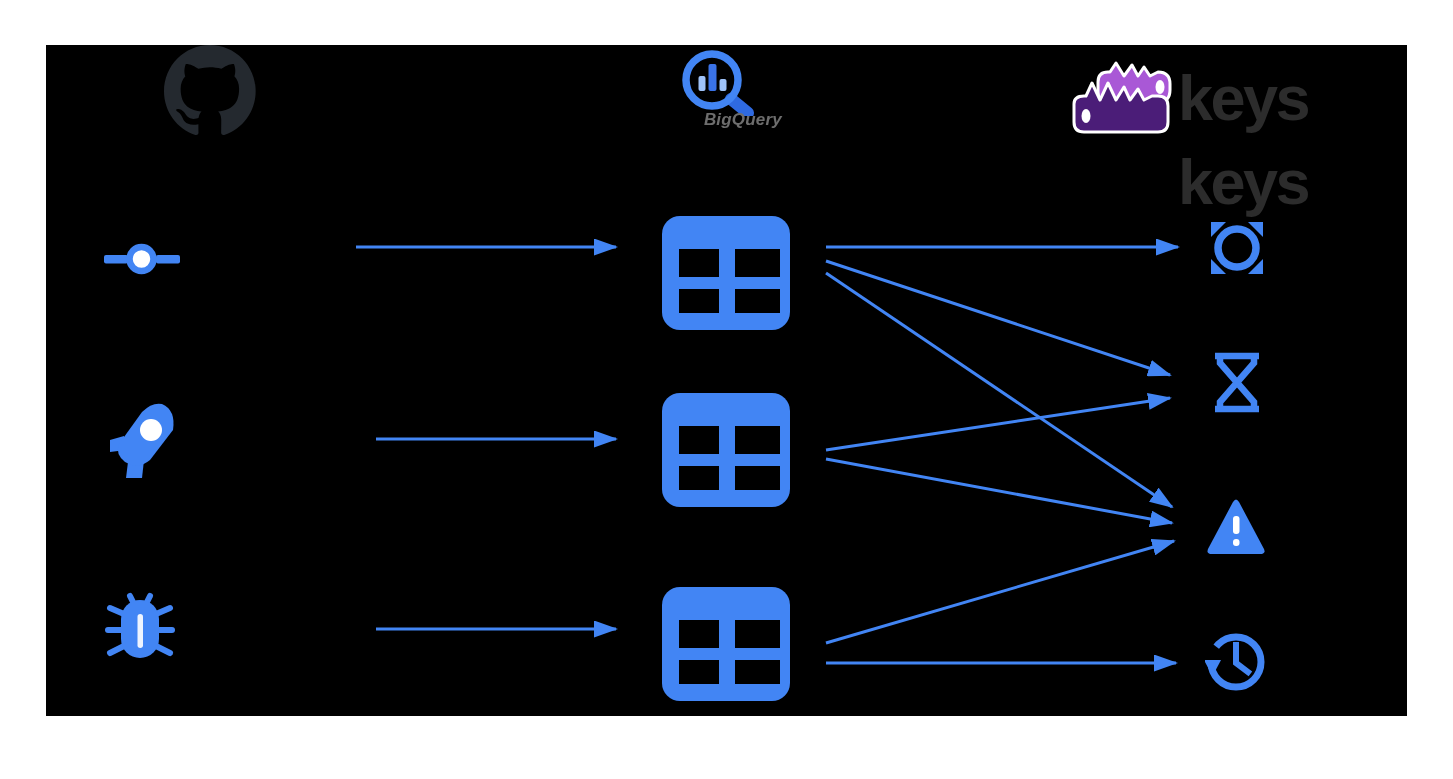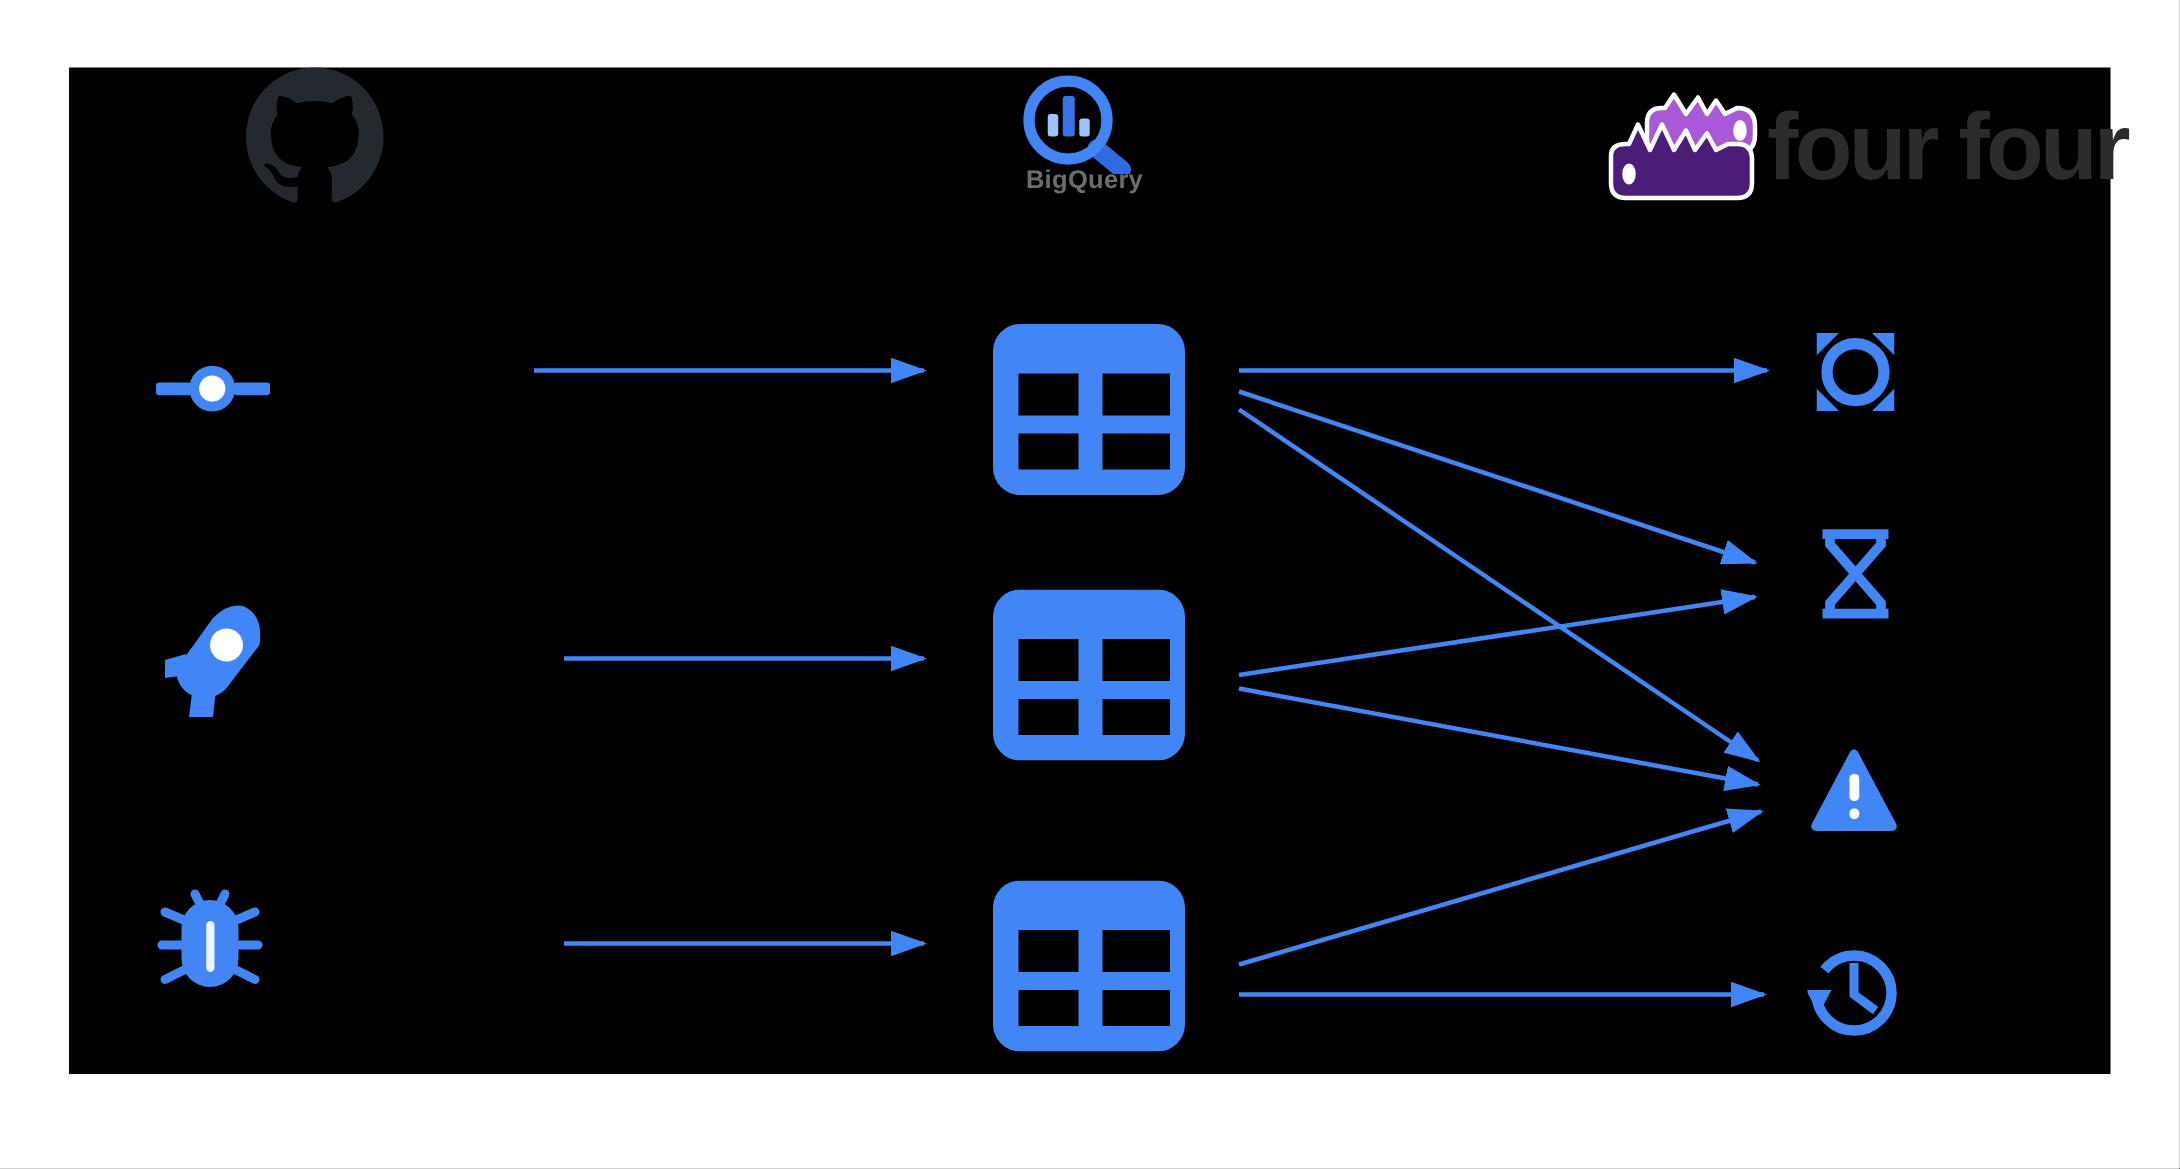--- a/index.html
+++ b/index.html
@@ -1,21 +1,21 @@
 <!DOCTYPE html>
 <html style="--blue: #4285f4; --light-blue: #9fc3f9; --mid-blue: #3a73e8; --handle-blue: #2f6ae0; --github: #24292f; --bq-label: #6d6d6d; --fk-text: #2c2c2c; --key-light: #a958d6; --key-dark: #4b1d78; --page-bg: #ffffff; --panel-bg: #000000; --panel-bg-fill: #000000;"><head>
 <meta charset="utf-8">
 <style>
   html,body{margin:0;padding:0;background:#fff;}
   .stage{position:relative;width:1453px;height:779px;background:var(--page-bg,#fff);overflow:hidden;
          font-family:"Liberation Sans", sans-serif;}
   .panel{position:absolute;left:46px;top:45px;width:1361px;height:671px;background:var(--panel-bg,#000);}
   .abs{position:absolute;}
-  .bq-label{position:absolute;left:664px;top:110px;width:118px;text-align:center;
-            font-size:17px;font-weight:bold;color:var(--bq-label,#6d6d6d);letter-spacing:.2px;}
+  .bq-label{position:absolute;left:664px;top:110px;width:118px;text-align:right;
+            font-size:17px;font-weight:bold;color:var(--bq-label,#6d6d6d);letter-spacing:.2px;font-style:italic;}
   .fourkeys-text{position:absolute;left:1178px;top:56px;height:84px;line-height:84px;
                  font-size:63px;font-weight:900;letter-spacing:-2.5px;color:var(--fk-text,#2c2c2c);}
   svg{display:block;}
   #arrow-layer{position:absolute;left:0;top:0;pointer-events:none;}
 </style>
 </head>
 <body>
 
 <div class="stage">
   <div class="panel"></div>
@@ -32,21 +32,21 @@
     <rect x="43.5" y="35" width="7" height="12" rx="2" fill="var(--light-blue)"></rect>
   </svg>
   <div class="bq-label">BigQuery</div>
 
   <svg class="abs" style="left:1072px;top:58px;" width="100" height="80" viewBox="0 0 100 80">
     <path d="M26,24 Q26,14 36,14 L38,14 L44,5 L52,18 L60,7 L66,18 L72,9 L78,18 L86,14 Q98,14 98,26 L98,32 Q98,44 86,44 L36,44 Q26,44 26,34 Z" fill="var(--key-light)" stroke="#fff" stroke-width="3" stroke-linejoin="round"></path>
     <ellipse cx="88" cy="29" rx="4.5" ry="7" fill="#fff"></ellipse>
     <path d="M2,46 Q2,38 12,38 L14,38 L20,25 L28,42 L36,25 L44,42 L52,29 L58,42 L66,31 L72,42 L80,38 L86,38 Q96,38 96,48 L96,64 Q96,74 86,74 L12,74 Q2,74 2,64 Z" fill="var(--key-dark)" stroke="#fff" stroke-width="3" stroke-linejoin="round"></path>
     <ellipse cx="14" cy="58" rx="4.5" ry="7" fill="#fff"></ellipse>
   </svg>
-  <div class="fourkeys-text">four four</div>
+  <div class="fourkeys-text">keys keys</div>
 
   <svg class="abs" style="left:102px;top:240px;" width="80" height="38" viewBox="0 0 80 38">
     <rect x="2" y="15" width="24" height="8.5" rx="2" fill="var(--blue)"></rect>
     <rect x="54" y="15" width="24" height="8.5" rx="2" fill="var(--blue)"></rect>
     <circle cx="39.5" cy="19" r="12" fill="#fff" stroke="var(--blue)" stroke-width="6.5"></circle>
   </svg>
 
   <svg class="abs" style="left:100px;top:398px;" width="84" height="88" viewBox="0 0 84 88">
     <polygon points="10,42 24,38 26,52 10,54" fill="var(--blue)"></polygon>
     <polygon points="28,64 44,62 42,80 26,80" fill="var(--blue)"></polygon>

